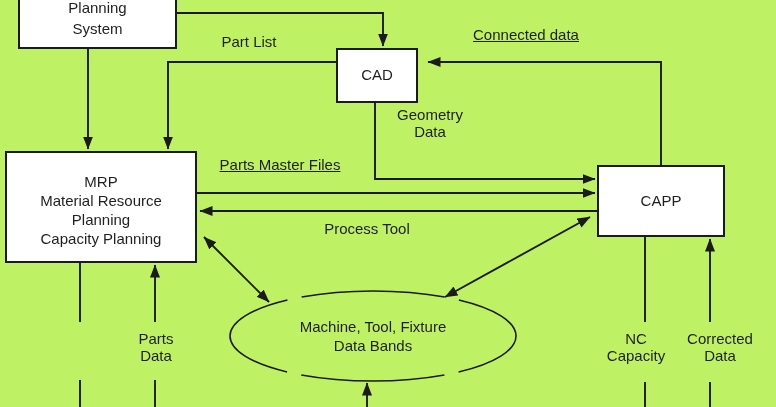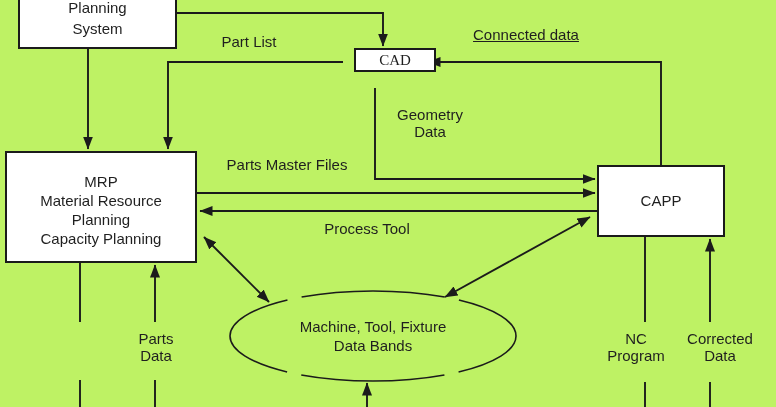--- a/index.html
+++ b/index.html
@@ -26,28 +26,28 @@
   .node-label, .edge-label, .ellipse-label {
     white-space: pre-line;
     font-size: 15px;
     line-height: 18.5px;
     text-align: center;
     color: #1f1f1f;
   }
   .edge-label { position: absolute; }
   #node-planning-system { left: 18px; top: -42px; width: 159px; height: 91px; align-items: flex-end; border-width: 2.5px; }
   #node-planning-system .node-label { margin-bottom: 8px; line-height: 21px; }
-  #node-cad  { left: 354px; top: 48px;  width: 82px;  height: 24px; font-family: Liberation Serif, serif; }
+  #node-cad  { left: 336px; top: 48px;  width: 82px;  height: 55px; }
   #node-mrp  { left: 5px;   top: 151px; width: 192px; height: 112px; align-items: center; }
   #node-mrp .node-label { margin-top: 6px; line-height: 19px; }
   #node-capp { left: 597px; top: 165px; width: 128px; height: 72px; }
   #lbl-part-list         { left: 199px; top: 33px;  width: 100px; }
   #lbl-connected-data    { left: 446px; top: 26px;  width: 160px; text-decoration: underline; }
   #lbl-geometry-data     { left: 380px; top: 106px; width: 100px; line-height: 17px; }
-  #lbl-parts-master-files{ left: 207px; top: 156px; width: 160px; }
+  #lbl-parts-master-files{ left: 200px; top: 156px; width: 160px; text-decoration: underline; }
   #lbl-process-plans     { left: 297px; top: 220px; width: 140px; }
   #lbl-production-order  { left: 0px;   top: 330px; width: 98px;  line-height: 17px; }
   #lbl-actual-data       { left: 116px; top: 330px; width: 80px;  line-height: 17px; }
   #lbl-nc-program        { left: 591px; top: 330px; width: 90px;  line-height: 17px; }
   #lbl-corrected-data    { left: 674px; top: 330px; width: 92px;  line-height: 17px; }
   #lbl-data-bands        { left: 273px; top: 317px; width: 200px; line-height: 19px; }
 </style>
 </head>
 <body>
 
@@ -126,17 +126,17 @@
 
   <div class="edge-label" id="lbl-part-list">Part List</div>
   <div class="edge-label" id="lbl-connected-data">Connected data</div>
   <div class="edge-label" id="lbl-geometry-data">Geometry
 Data</div>
   <div class="edge-label" id="lbl-parts-master-files">Parts Master Files</div>
   <div class="edge-label" id="lbl-process-plans">Process Tool</div>
   <div class="edge-label" id="lbl-actual-data">Parts
 Data</div>
   <div class="edge-label" id="lbl-nc-program">NC
-Program</div>
+Capacity</div>
   <div class="edge-label" id="lbl-corrected-data">Corrected
 Data</div>
 
 </div>
 
 </body></html>

